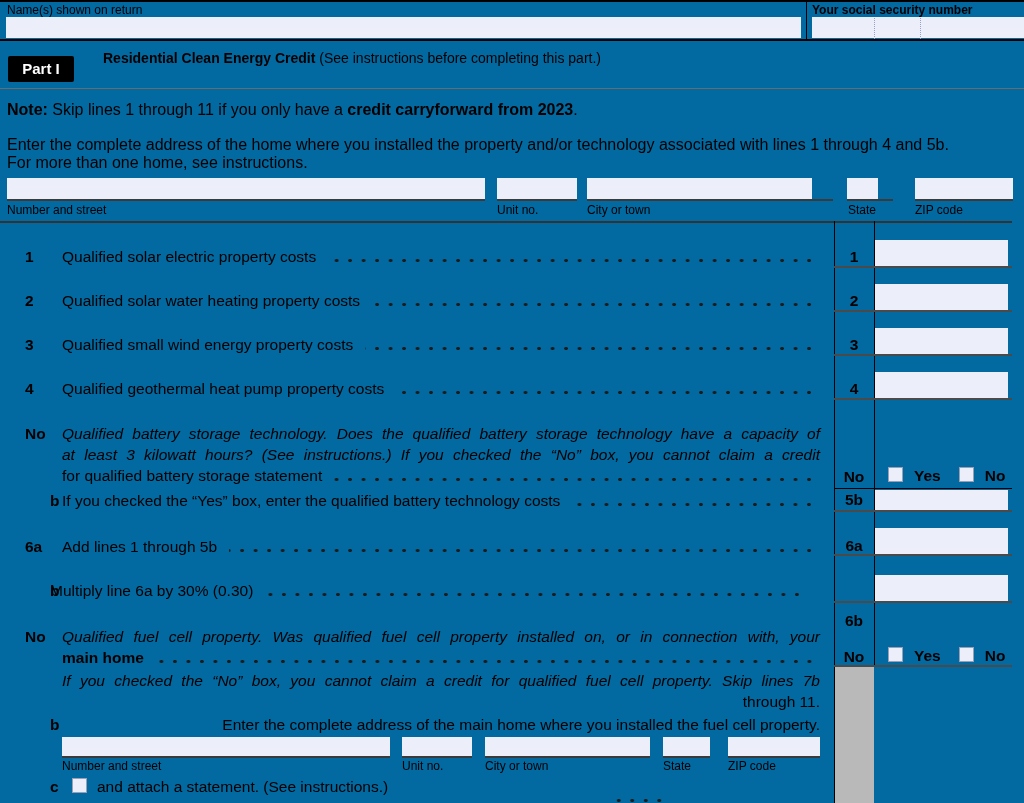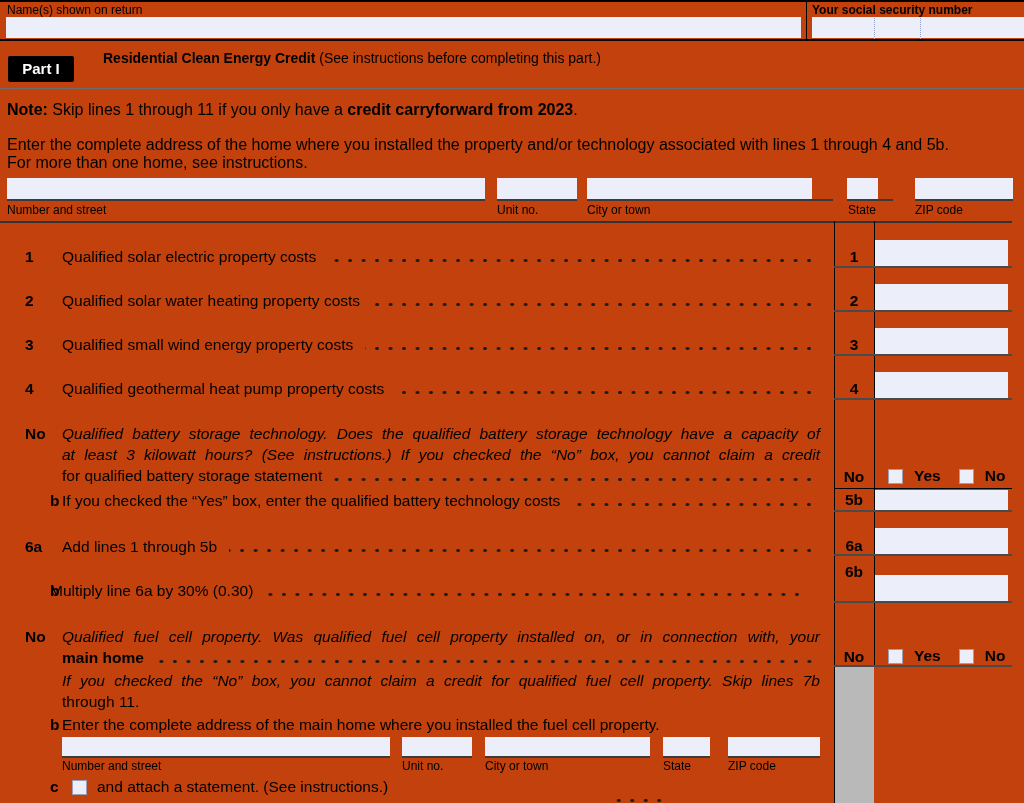--- a/index.html
+++ b/index.html
@@ -1,38 +1,38 @@
 <!DOCTYPE html>
 <html><head>
 <meta charset="utf-8">
 <style>
   html,body{margin:0;padding:0;background:#fff;}
-  #page{position:relative;width:1024px;height:803px;background:#c2410c;overflow:hidden;
+  #page{position:relative;width:1024px;height:803px;background:#0369a1;overflow:hidden;
         font-family:"Liberation Sans","DejaVu Sans",sans-serif;color:#000;}
   .abs{position:absolute;}
   .bold{font-weight:bold;}
   .lbl{font-size:12px;line-height:13px;}
-  .body{font-size:15.5px;line-height:18px;}
+  .body{font-size:15.5px;line-height:18px;text-align:right;}
   .big{font-size:16px;line-height:19px;}
   .fillbox{background:#eceffa;}
   .hline{position:absolute;left:0;width:1024px;background:#000;}
   .grayline{position:absolute;left:0;width:1024px;height:1px;background:#6b6b6b;}
   .rule{position:absolute;left:834px;width:178px;height:2px;background:#4a4a4a;}
   .thinrule{position:absolute;left:834px;width:178px;height:1px;background:#000;}
   .vline{position:absolute;width:1px;background:#000;}
   .num{font-size:15.5px;font-weight:bold;line-height:18px;}
   .rnum{position:absolute;left:834px;width:40px;text-align:center;font-size:15.5px;font-weight:bold;line-height:18px;}
   .trow{position:absolute;display:flex;height:18px;line-height:18px;font-size:15.5px;}
   .dots{flex:1;align-self:flex-end;height:5px;margin:0 4px 3px 12px;
         background-image:radial-gradient(circle,#1c1c1c 1.5px,transparent 2px);
         background-size:13.5px 5px;background-position:right bottom;background-repeat:repeat-x;}
   .just{text-align:justify;text-align-last:justify;font-style:italic;}
   .pre{white-space:pre;}
   .cb{display:inline-block;width:15px;height:15px;background:#eceffa;border:1px solid #989fb6;box-sizing:border-box;}
-  .cbrow{position:absolute;display:flex;align-items:center;height:18px;font-size:15.5px;}
+  .cbrow{position:absolute;display:flex;align-items:flex-start;height:18px;font-size:15.5px;}
   .underl{position:absolute;height:2px;background:#3a3a3a;}
   .amt{position:absolute;left:875px;width:133px;background:#eceffa;}
   .ssndot{position:absolute;top:18px;height:21px;width:0;border-left:1px dotted #97a0c6;}
 </style>
 </head>
 <body>
 
 <div id="page">
 
   <div class="hline" style="top:0;height:2px"></div>
@@ -147,21 +147,21 @@
   </div>
   <div class="rnum" style="top:537px">6a</div>
   <div class="amt" style="top:528px;height:26px"></div>
   <div class="rule" style="top:554px"></div>
 
   <div class="abs num" style="left:50px;top:582px">b</div>
   <div class="trow" style="left:50px;top:582px;width:758px">
     <span>Multiply line 6a by 30% (0.30)</span>
     <span class="dots"></span>
   </div>
-  <div class="rnum" style="top:563px">6b</div>
+  <div class="rnum" style="top:612px">6b</div>
   <div class="amt" style="top:575px;height:26px"></div>
   <div class="rule" style="top:601px"></div>
 
   <div class="abs num" style="left:25px;top:628px">No</div>
   <div class="abs body just" style="left:62px;top:628px;width:758px">Qualified fuel cell property. Was qualified fuel cell property installed on, or in connection with, your</div>
   <div class="trow" style="left:62px;top:649px;width:758px">
     <span class="bold">main home</span>
     <span class="dots"></span>
   </div>
   <div class="rnum" style="top:648px">No</div>

